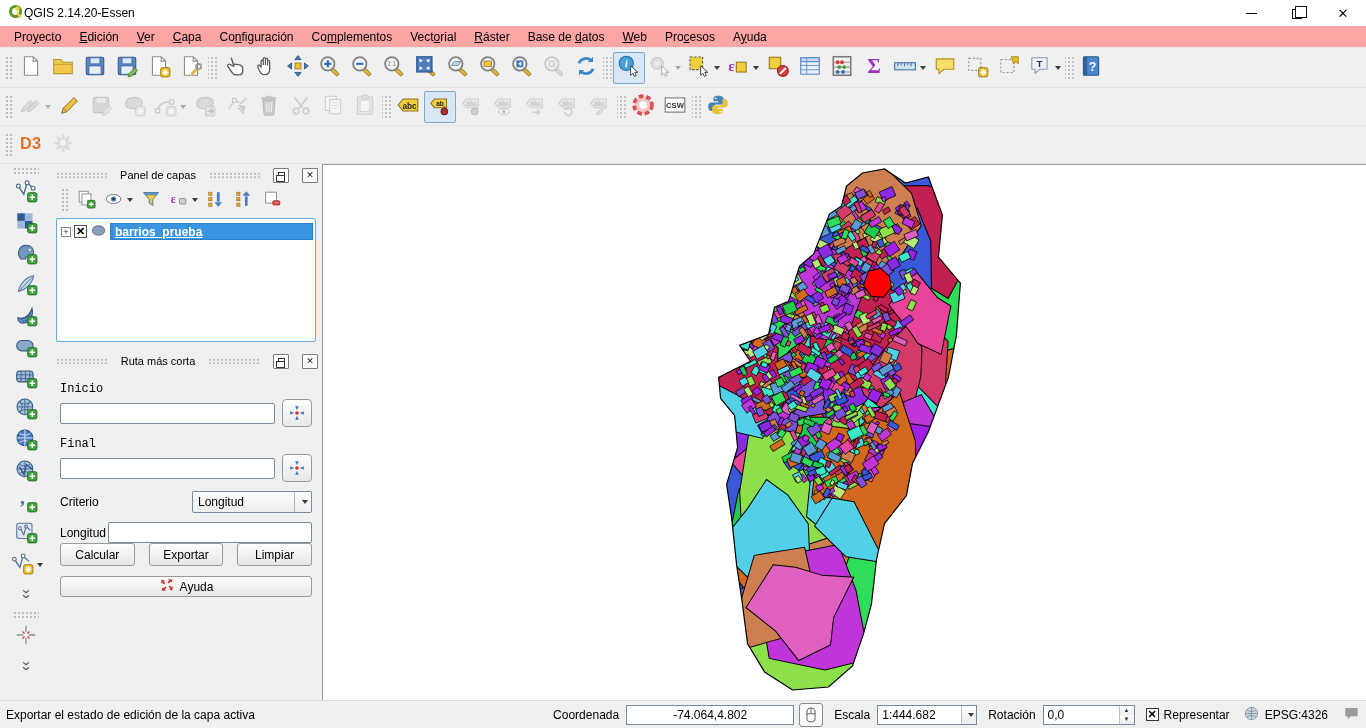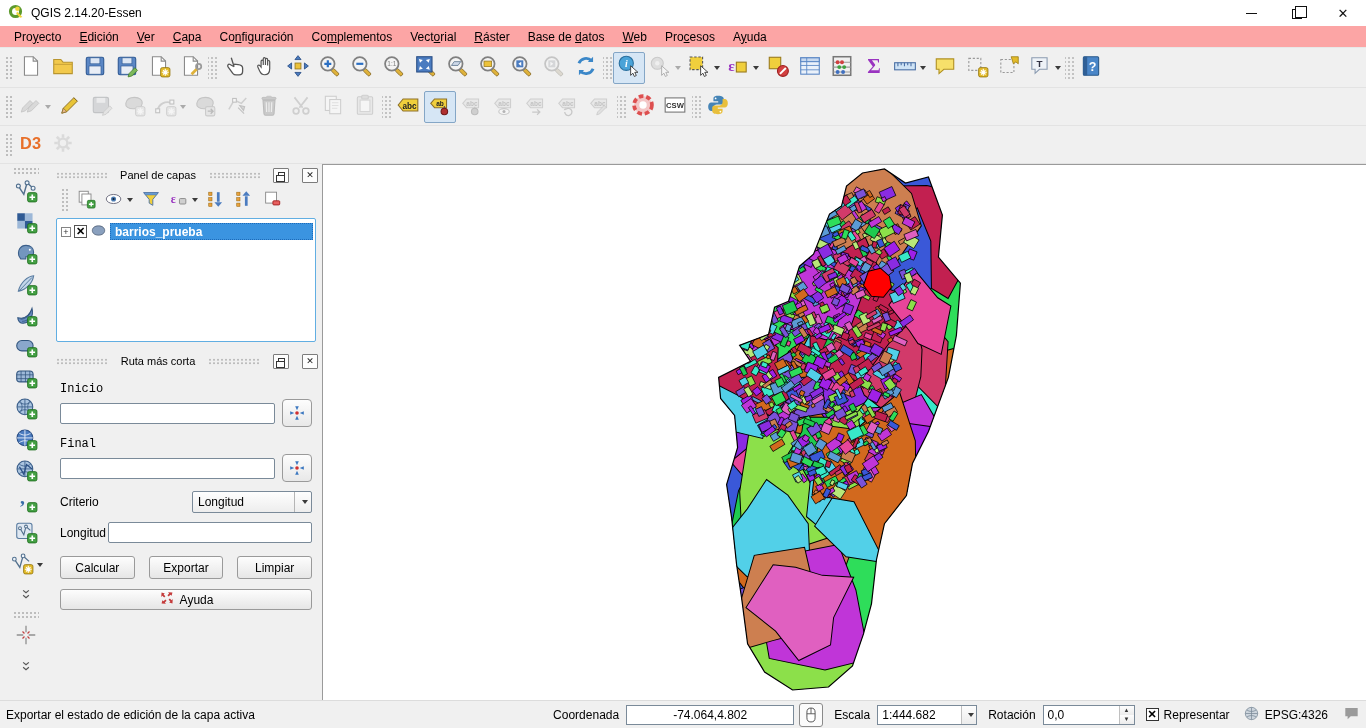--- a/index.html
+++ b/index.html
@@ -1,20 +1,20 @@
 <!DOCTYPE html>
 <html><head>
 <meta charset="utf-8">
 <style>
   *{box-sizing:border-box;margin:0;padding:0;}
   html,body{width:1366px;height:728px;overflow:hidden;}
   body{font-family:"Liberation Sans",sans-serif;font-size:12px;background:#f0f0f0;color:#000;}
   
   .titlebar{height:26px;background:#fff;display:flex;align-items:center;padding-left:7px;}
-  .title-text{margin-left:7px;}
+  .title-text{}
   .win-controls{margin-left:auto;display:flex;height:100%;}
   .wbtn{width:46px;height:100%;display:flex;align-items:center;justify-content:center;color:#111;font-size:13px;}
   .restore-glyph{width:10px;height:10px;border:1px solid #111;position:relative;margin-top:2px;}
   .restore-glyph::before{content:"";position:absolute;left:2px;top:-4px;width:10px;height:10px;border:1px solid #111;border-left-width:1px;background:#fff;}
   .min-glyph{width:11px;height:1px;background:#111;}
   
   .menubar{height:22px;background:#fca5a5;display:flex;align-items:center;padding-left:5px;border-bottom:1px solid #e8e8e8;}
   .menu-item{padding:3px 9px;}
   .menu-item u{text-decoration:underline;}
   
@@ -38,33 +38,33 @@
   .dock-title-text{font-size:11px;white-space:nowrap;}
   .dock-btn{width:16px;height:15px;border:1px solid #7c7c7c;background:#fdfdfd;display:flex;align-items:center;justify-content:center;font-size:9px;line-height:1;color:#222;border-radius:1px;}
   .float-glyph{width:7px;height:7px;border:1px solid #333;position:relative;}
   .float-glyph::before{content:"";position:absolute;left:-3px;top:2px;width:7px;height:5px;border:1px solid #333;background:#fdfdfd;}
   .ltools{display:flex;align-items:center;gap:2px;padding:3px 4px 1px 6px;}
   .ltools .tbtn{height:26px;min-width:26px;}
   .layers-tree{margin:4px 6px 2px 4px;background:#fff;border:1px solid #61aee2;border-radius:2px;height:124px;padding:3px 2px;}
   .layer-row{display:flex;align-items:center;height:19px;gap:3px;}
   .expander{width:10px;height:10px;border:1px solid #848484;background:#fff;font-size:9px;line-height:8px;text-align:center;color:#333;margin-left:2px;}
   .lcheck{width:13px;height:13px;border:1px solid #555;background:#fff;display:flex;align-items:center;justify-content:center;font-size:11px;font-weight:bold;color:#000;line-height:1;}
-  .layer-name{flex:1;background:#3b94e0;border:1px dotted #1d6ab8;color:#fff;font-weight:bold;padding:1px 4px;height:17px;}
+  .layer-name{flex:1;background:#3b94e0;border:1px dotted #1d6ab8;color:#fff;font-weight:bold;text-decoration:underline;padding:1px 4px;height:17px;}
   
   .route-body{padding:6px 10px 0 8px;display:flex;flex-direction:column;}
   .rlabel{margin:6px 0 3px 0;font-family:Liberation Mono, monospace;}
   .inrow{display:flex;align-items:center;gap:7px;}
   .tinput{flex:1;height:21px;border:1px solid #7a8a99;border-radius:2px;background:#fff;padding:0 4px;font:12px "Liberation Sans",sans-serif;}
   .capbtn{width:30px;height:28px;border:1px solid #9a9a9a;border-radius:4px;background:linear-gradient(#fdfdfd,#e8e8e8);display:flex;align-items:center;justify-content:center;}
   .formrow{display:flex;align-items:center;margin-top:9px;}
   .formrow .flabel{width:48px;}
   .combo{display:flex;align-items:center;width:120px;height:22px;border:1px solid #7a8a99;border-radius:2px;background:linear-gradient(#fefefe,#ededed);margin-left:auto;}
   .combo .cval{flex:1;padding:0 5px;}
   .combo .carr{width:17px;height:100%;border-left:1px solid #b5b5b5;display:flex;align-items:center;justify-content:center;}
-  .btnrow{display:flex;gap:14px;margin-top:13px;}
+  .btnrow{display:flex;gap:14px;margin-top:0;}
   .pbtn{flex:1;height:23px;border:1px solid #9a9a9a;border-radius:3px;background:linear-gradient(#fdfdfd,#e6e6e6);font:12px "Liberation Sans",sans-serif;display:flex;align-items:center;justify-content:center;gap:5px;}
   .ayuda-btn{margin-top:10px;height:26px;}
   
   .canvas{flex:1;background:#fff;border-top:1px solid #9a9a9a;border-left:1px solid #9a9a9a;position:relative;}
   .canvas svg{position:absolute;inset:0;width:100%;height:100%;}
   
   .statusbar{height:28px;background:#f0f0f0;border-top:1px solid #dcdcdc;display:flex;align-items:center;padding:0 6px;gap:5px;}
   .smsg{flex:1;}
   .slabel{margin:0 2px 0 6px;}
   .sinput{width:168px;height:20px;border:1px solid #7a8a99;background:#fff;text-align:center;font:12px "Liberation Sans",sans-serif;}

